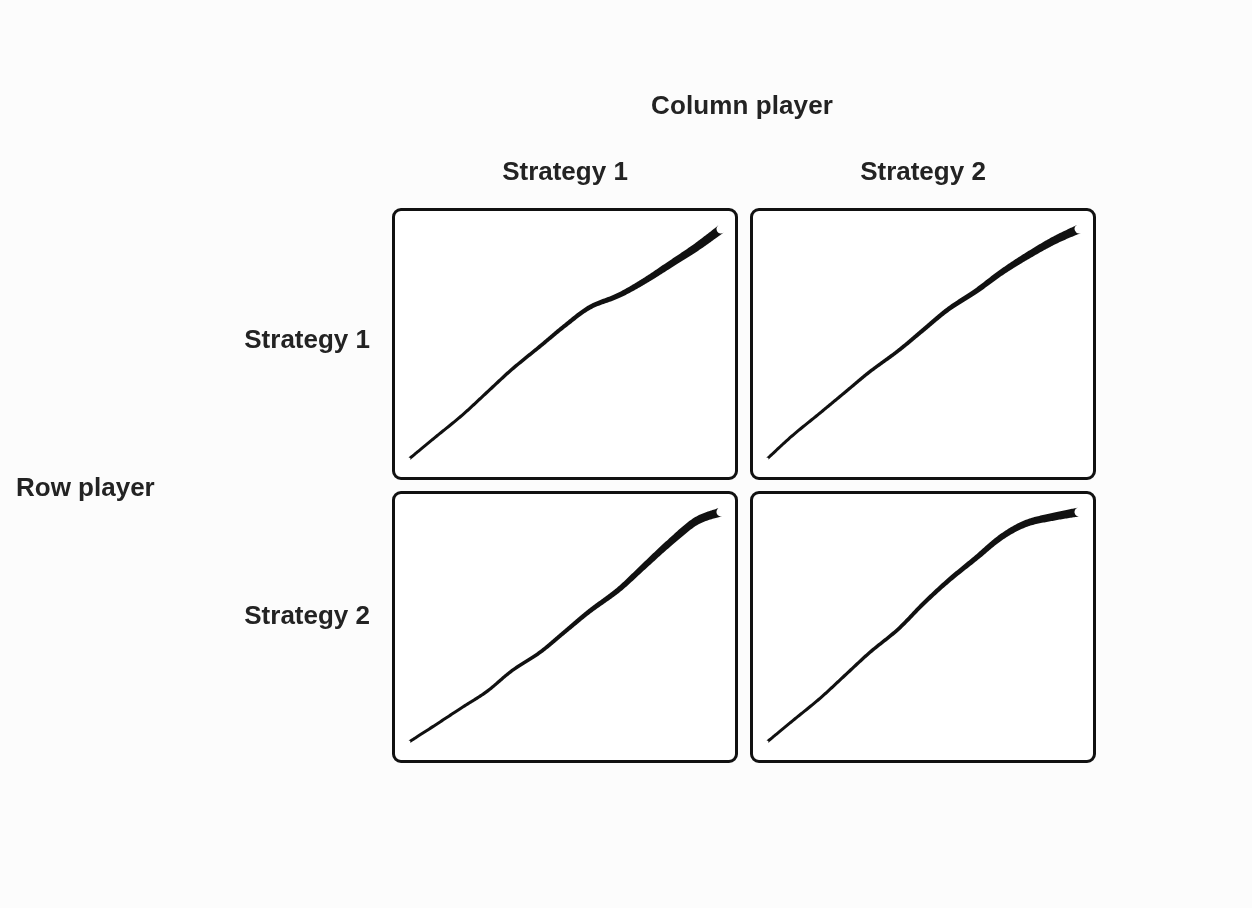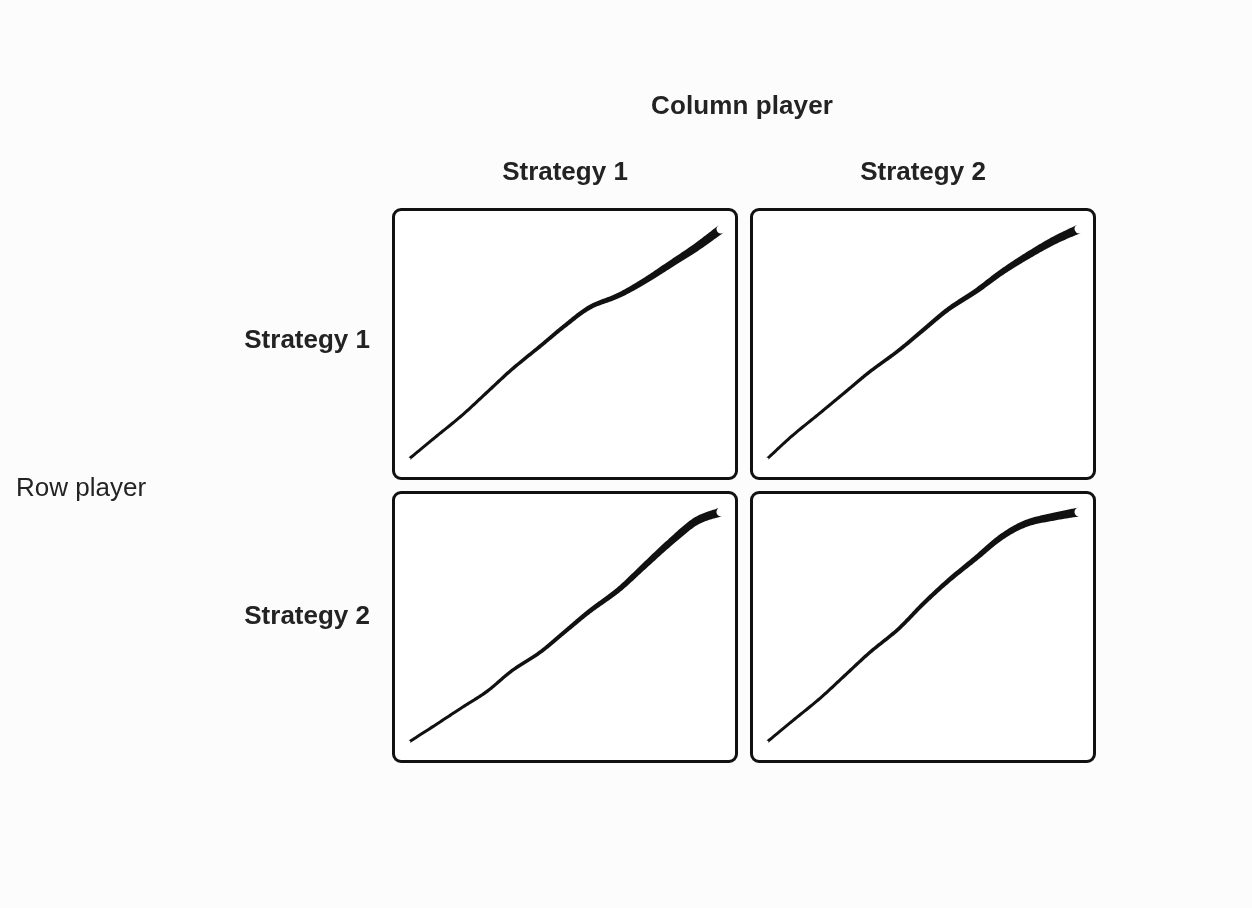--- a/index.html
+++ b/index.html
@@ -53,21 +53,21 @@
   .col-header.c0 { left: 392px; }
   .col-header.c1 { left: 750px; }
 
   .row-super-title {
     position: absolute;
     left: 16px;
     top: 472px;
     width: 200px;
     text-align: left;
     font-size: 26px;
-    font-weight: normal;
+    font-weight: bold;
     color: #232323;
     white-space: nowrap;
   }
 
   .row-header {
     position: absolute;
     left: 150px;
     width: 220px;
     text-align: right;
     font-size: 26px;

